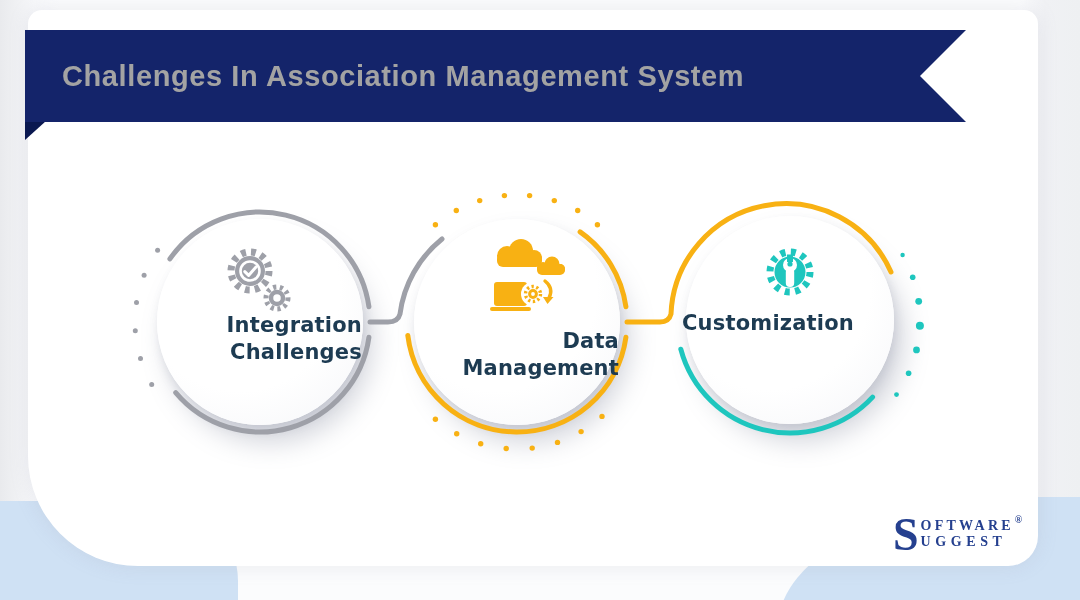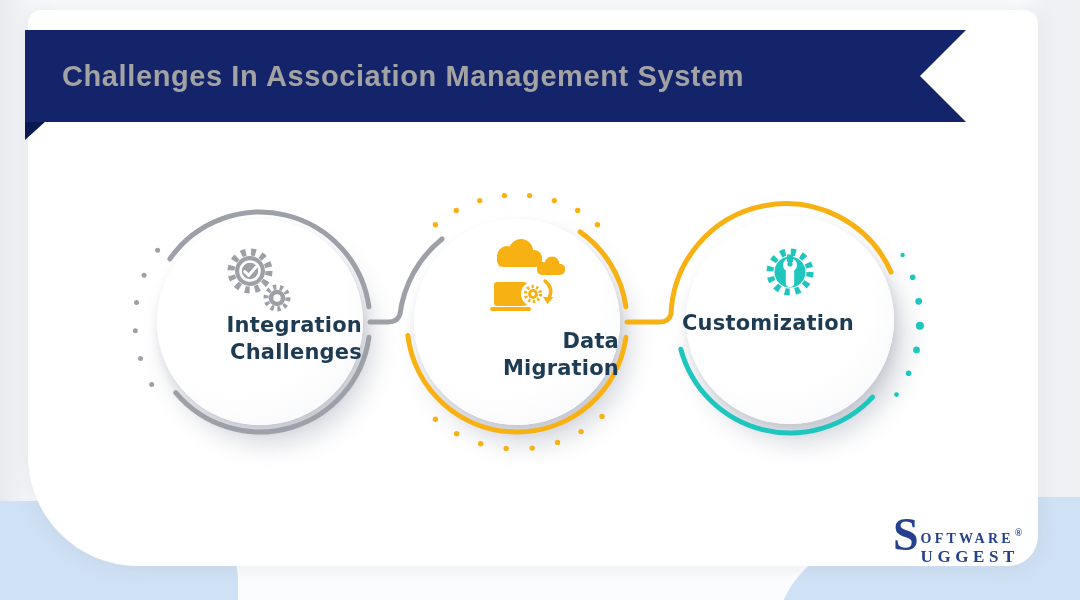--- a/index.html
+++ b/index.html
@@ -47,23 +47,23 @@
   .cl1{left:158px;top:312px;}
   .cl2{left:415px;top:328px;}
   .cl3{left:650px;top:310px;}
   svg.overlay{position:absolute;left:0;top:0;pointer-events:none;}
   .logo{
     position:absolute;left:893px;top:512px;width:140px;height:44px;
     color:var(--logo);font-family:"Liberation Serif",serif;line-height:1;
     display:flex;align-items:flex-start;
   }
   .logo-s{font-size:46px;font-weight:600;margin-right:2px;margin-top:0px;}
-  .logo-words{display:flex;flex-direction:column;margin-top:20px;}
+  .logo-words{display:flex;flex-direction:column;margin-top:7px;}
   .logo-row1{font-size:14px;font-weight:700;letter-spacing:3.2px;display:flex;align-items:flex-start;}
-  .logo-row2{font-size:17px;font-weight:700;letter-spacing:4.6px;margin-top:2px;font-family:Liberation Serif, serif;}
+  .logo-row2{font-size:14px;font-weight:700;letter-spacing:4.6px;margin-top:2px;font-family:Liberation Serif, serif;}
   .logo-reg{font-size:10px;margin-top:-4px;margin-left:1px;letter-spacing:0;}
 </style>
 </head>
 <body>
 
 <div id="canvas" style="--c0: #9ea0a8; --c1: #f8b113; --c2: #1ec6be; --navy: #14246a; --fold: #0a1850; --blob: #cfe1f4; --text: #1d3b52; --logo: #25408f;">
 
   <div class="blob blob-left"></div>
   <div class="blob blob-right"></div>
 
@@ -171,21 +171,21 @@
       <circle cx="790" cy="264" r="2.6" style="fill:var(--c2)"></circle>
     </g>
   </svg>
 
   <div class="circle-label cl1">
     <span>Integration</span><br>
     <span>Challenges</span>
   </div>
   <div class="circle-label cl2">
     <span>Data</span><br>
-    <span>Migration</span>
+    <span>Management</span>
   </div>
   <div class="circle-label cl3">
     <span>Customization</span><br>
   </div>
 
   <div class="logo">
     <span class="logo-s">S</span>
     <span class="logo-words">
       <span class="logo-row1">
         <span>OFTWARE</span>

